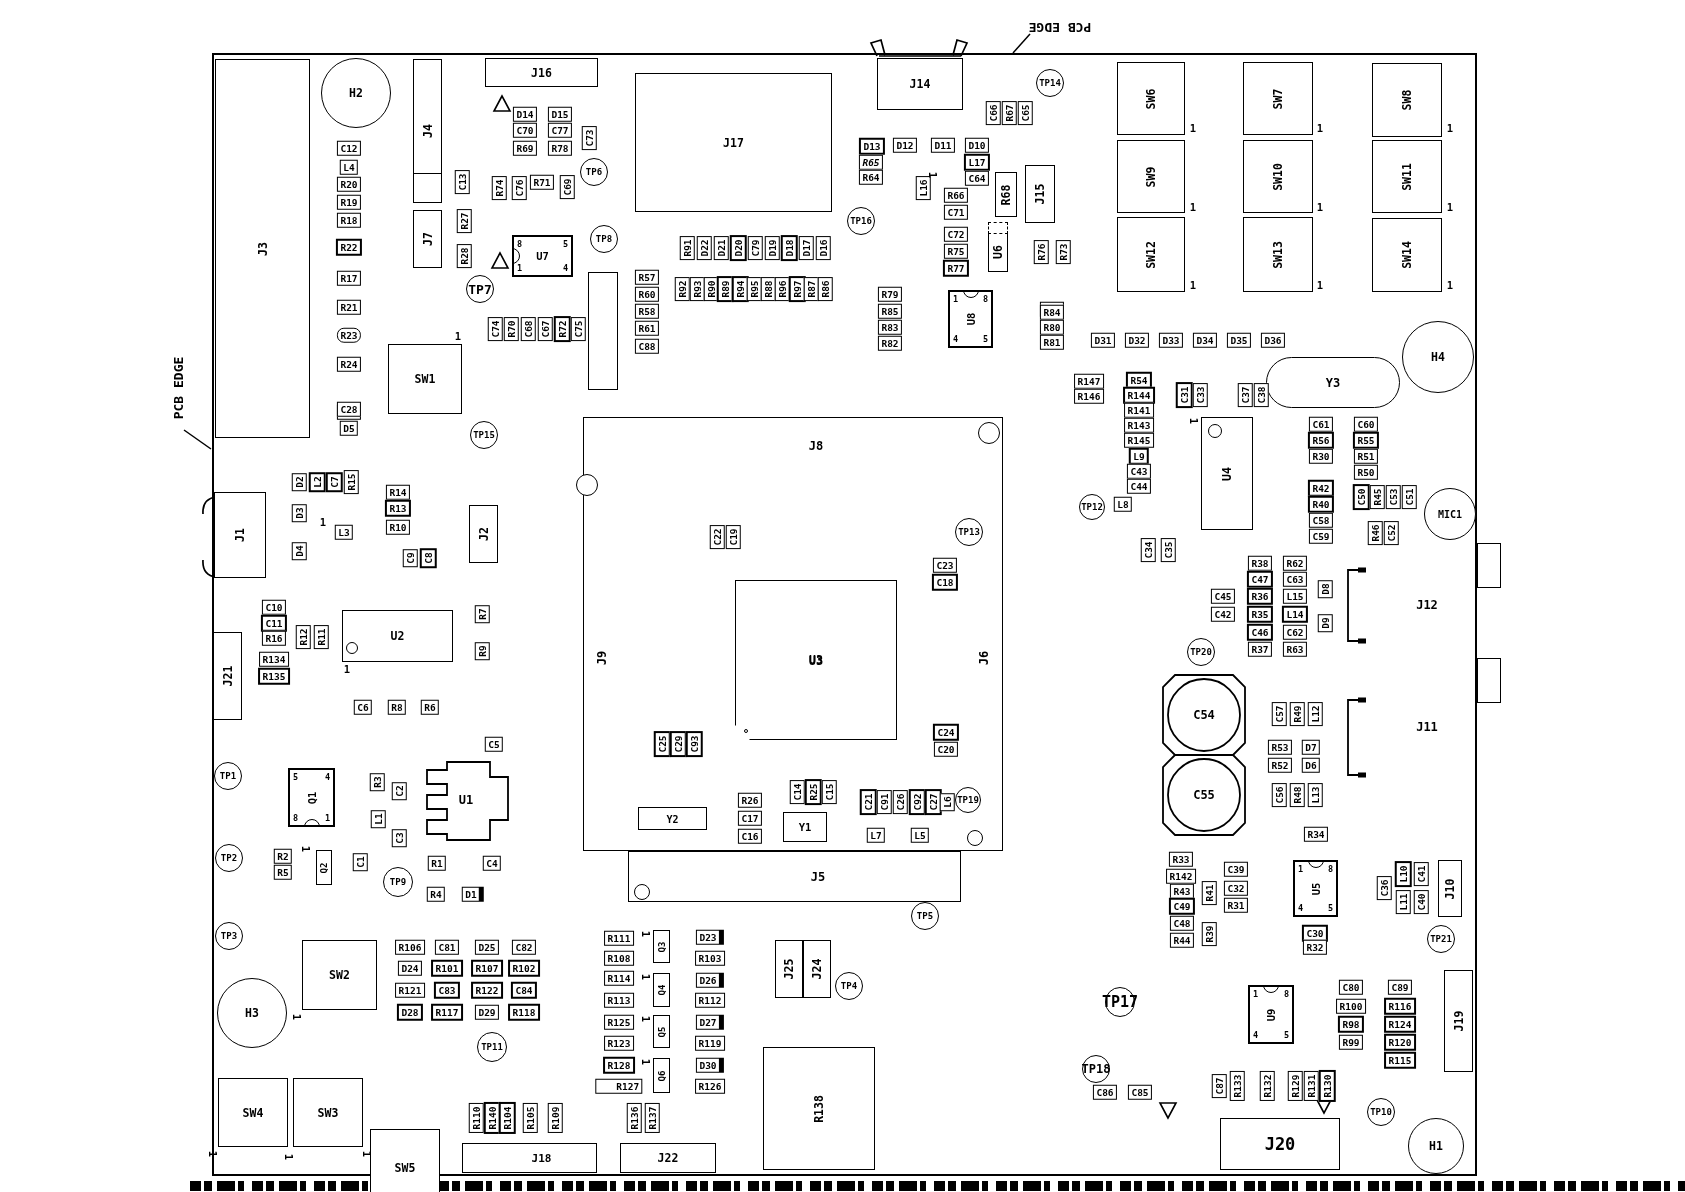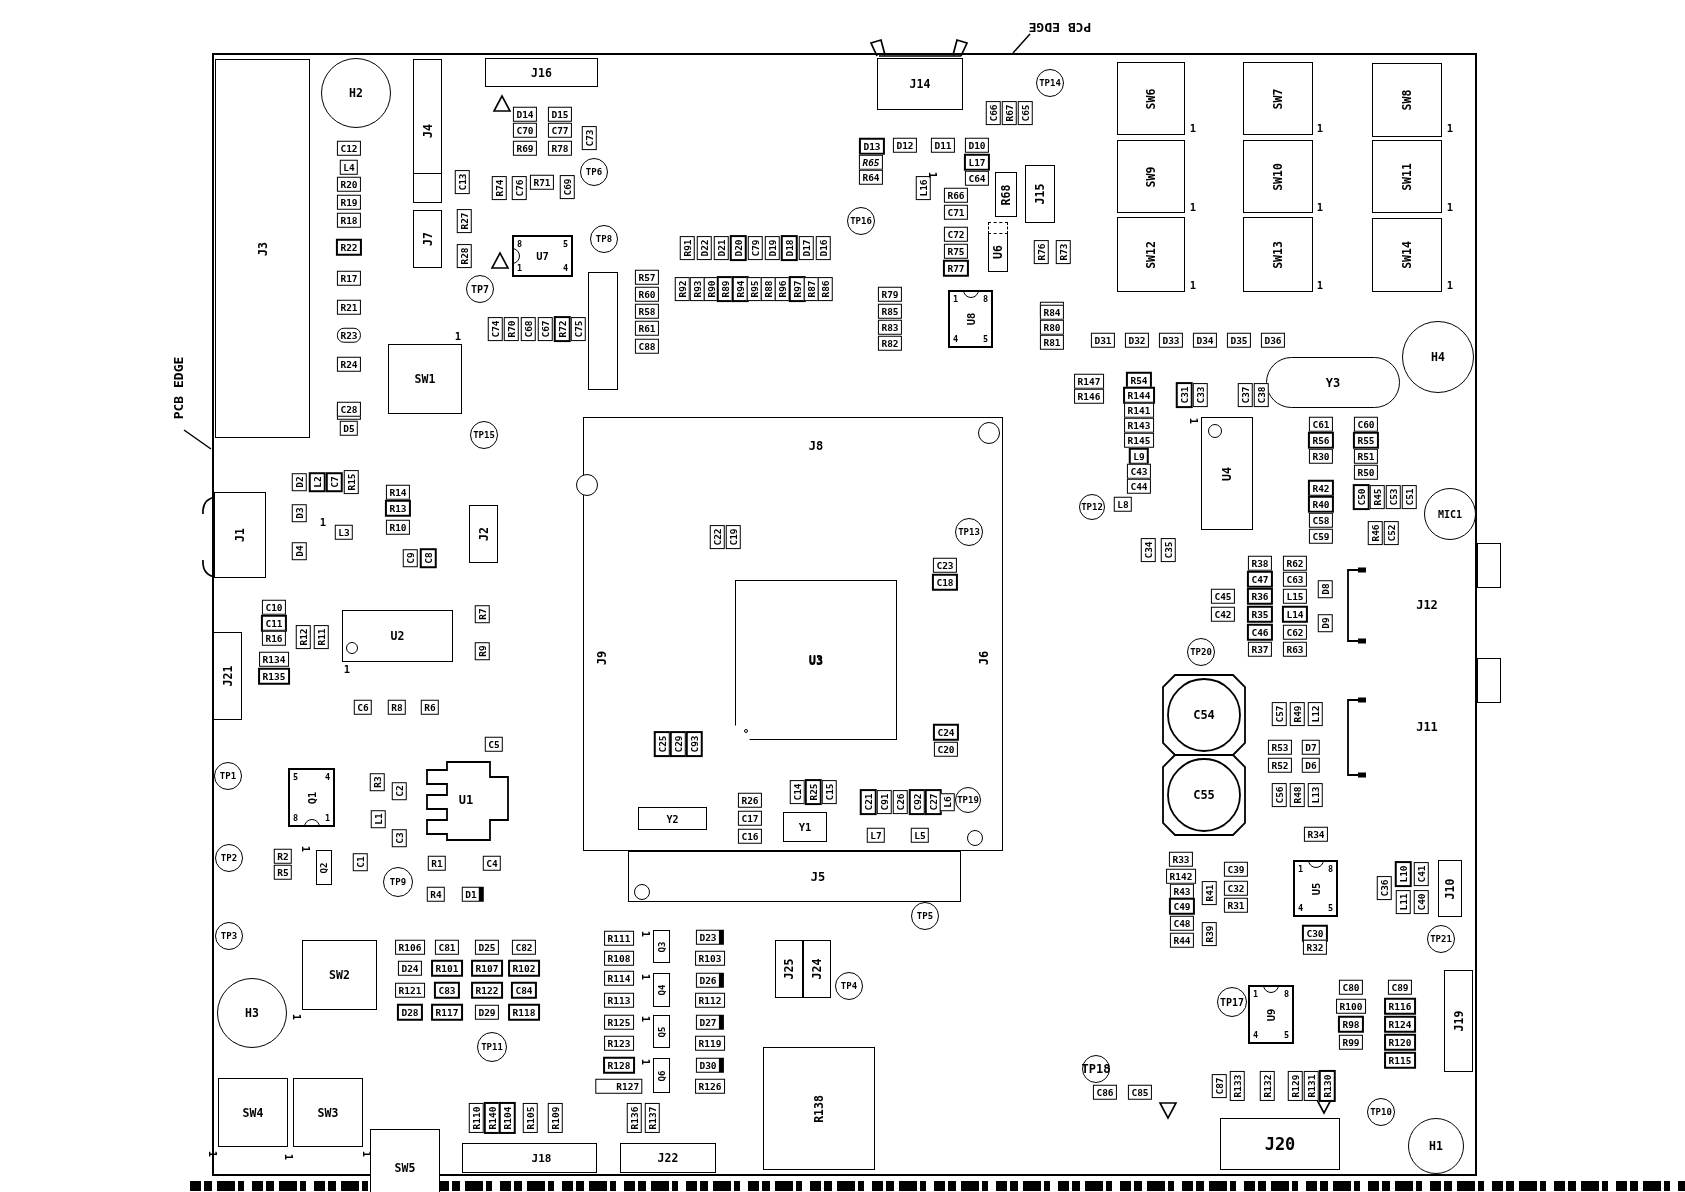--- a/index.html
+++ b/index.html
@@ -66,20 +66,23 @@
       <path d="M500,253 L492,268 L508,268 Z" fill="#fff" stroke="#000" stroke-width="1.6"></path>
       <path d="M232,120 L217,112 L217,128 Z" fill="#fff" stroke="#000" stroke-width="1.6"></path>
       <path d="M1168,1118 L1160,1103 L1176,1103 Z" fill="#fff" stroke="#000" stroke-width="1.6"></path>
       <path d="M1324,1113 L1316,1098 L1332,1098 Z" fill="#fff" stroke="#000" stroke-width="1.6"></path>
     </svg>
   <div id="edge-top" style="left:1060px;top:27px;">PCB EDGE</div>
   <div id="edge-left" style="left:178px;top:388px;">PCB EDGE</div>
   <div id="ruler"></div>
 <div class="comp" style="left: 485px; top: 58px; width: 113px; height: 29px;">
       <span class="t">J16</span>
+    </div>
+    <div class="comp" style="left: 635px; top: 73px; width: 197px; height: 139px;">
+      <span class="t">J17</span>
     </div>
     <div class="comp" style="left: 877px; top: 58px; width: 86px; height: 52px;">
       <span class="t">J14</span>
     </div>
     <div class="comp" style="left: 1025px; top: 165px; width: 30px; height: 58px;">
       <span class="t v">J15</span>
     </div>
     <div class="comp" style="left: 995px; top: 172px; width: 22px; height: 45px;">
       <span class="t v">R68</span>
     </div>
@@ -504,31 +507,31 @@
     <div class="lbl v" style="left: 530px; top: 1118px;">R105</div>
     <div class="lbl v" style="left: 555px; top: 1118px;">R109</div>
     <div class="lbl v" style="left: 634px; top: 1118px;">R136</div>
     <div class="lbl v" style="left: 652px; top: 1118px;">R137</div>
     <div class="circ" style="left: 214px; top: 762px; width: 28px; height: 28px; font-size: 9px;">TP1</div>
     <div class="circ" style="left: 215px; top: 844px; width: 28px; height: 28px; font-size: 9px;">TP2</div>
     <div class="circ" style="left: 215px; top: 922px; width: 28px; height: 28px; font-size: 9px;">TP3</div>
     <div class="circ" style="left: 835px; top: 972px; width: 28px; height: 28px; font-size: 9px;">TP4</div>
     <div class="circ" style="left: 911px; top: 902px; width: 28px; height: 28px; font-size: 9px;">TP5</div>
     <div class="circ" style="left: 580px; top: 158px; width: 28px; height: 28px; font-size: 9px;">TP6</div>
-    <div class="circ" style="left: 466px; top: 275px; width: 28px; height: 28px; font-size: 10px;">TP7</div>
+    <div class="circ" style="left: 466px; top: 275px; width: 28px; height: 28px; font-size: 13px;">TP7</div>
     <div class="circ" style="left: 590px; top: 225px; width: 28px; height: 28px; font-size: 9px;">TP8</div>
     <div class="circ" style="left: 383px; top: 867px; width: 30px; height: 30px; font-size: 9px;">TP9</div>
     <div class="circ" style="left: 1367px; top: 1098px; width: 28px; height: 28px; font-size: 9px;">TP10</div>
     <div class="circ" style="left: 477px; top: 1032px; width: 30px; height: 30px; font-size: 9px;">TP11</div>
     <div class="circ" style="left: 1079px; top: 494px; width: 26px; height: 26px; font-size: 9px;">TP12</div>
     <div class="circ" style="left: 955px; top: 518px; width: 28px; height: 28px; font-size: 9px;">TP13</div>
     <div class="circ" style="left: 1036px; top: 69px; width: 28px; height: 28px; font-size: 9px;">TP14</div>
     <div class="circ" style="left: 470px; top: 421px; width: 28px; height: 28px; font-size: 9px;">TP15</div>
     <div class="circ" style="left: 847px; top: 207px; width: 28px; height: 28px; font-size: 9px;">TP16</div>
-    <div class="circ" style="left: 1217px; top: 987px; width: 30px; height: 30px; font-size: 10px;">TP17</div>
+    <div class="circ" style="left: 1105px; top: 987px; width: 30px; height: 30px; font-size: 15px;">TP17</div>
     <div class="circ" style="left: 1082px; top: 1055px; width: 28px; height: 28px; font-size: 12px;">TP18</div>
     <div class="circ" style="left: 955px; top: 787px; width: 26px; height: 26px; font-size: 9px;">TP19</div>
     <div class="circ" style="left: 1187px; top: 638px; width: 28px; height: 28px; font-size: 9px;">TP20</div>
     <div class="circ" style="left: 1427px; top: 925px; width: 28px; height: 28px; font-size: 9px;">TP21</div>
     <div class="circ" style="left: 321px; top: 58px; width: 70px; height: 70px; font-size: 11.5px;">H2</div>
     <div class="circ" style="left: 217px; top: 978px; width: 70px; height: 70px; font-size: 11.5px;">H3</div>
     <div class="circ" style="left: 1402px; top: 321px; width: 72px; height: 72px; font-size: 11.5px;">H4</div>
     <div class="circ" style="left: 1408px; top: 1118px; width: 56px; height: 56px; font-size: 11.5px;">H1</div>
     <div class="circ" style="left: 1424px; top: 488px; width: 52px; height: 52px; font-size: 10px;">MIC1</div>
     <div class="circ" style="left: 978px; top: 422px; width: 22px; height: 22px; font-size: 8px;"></div>

